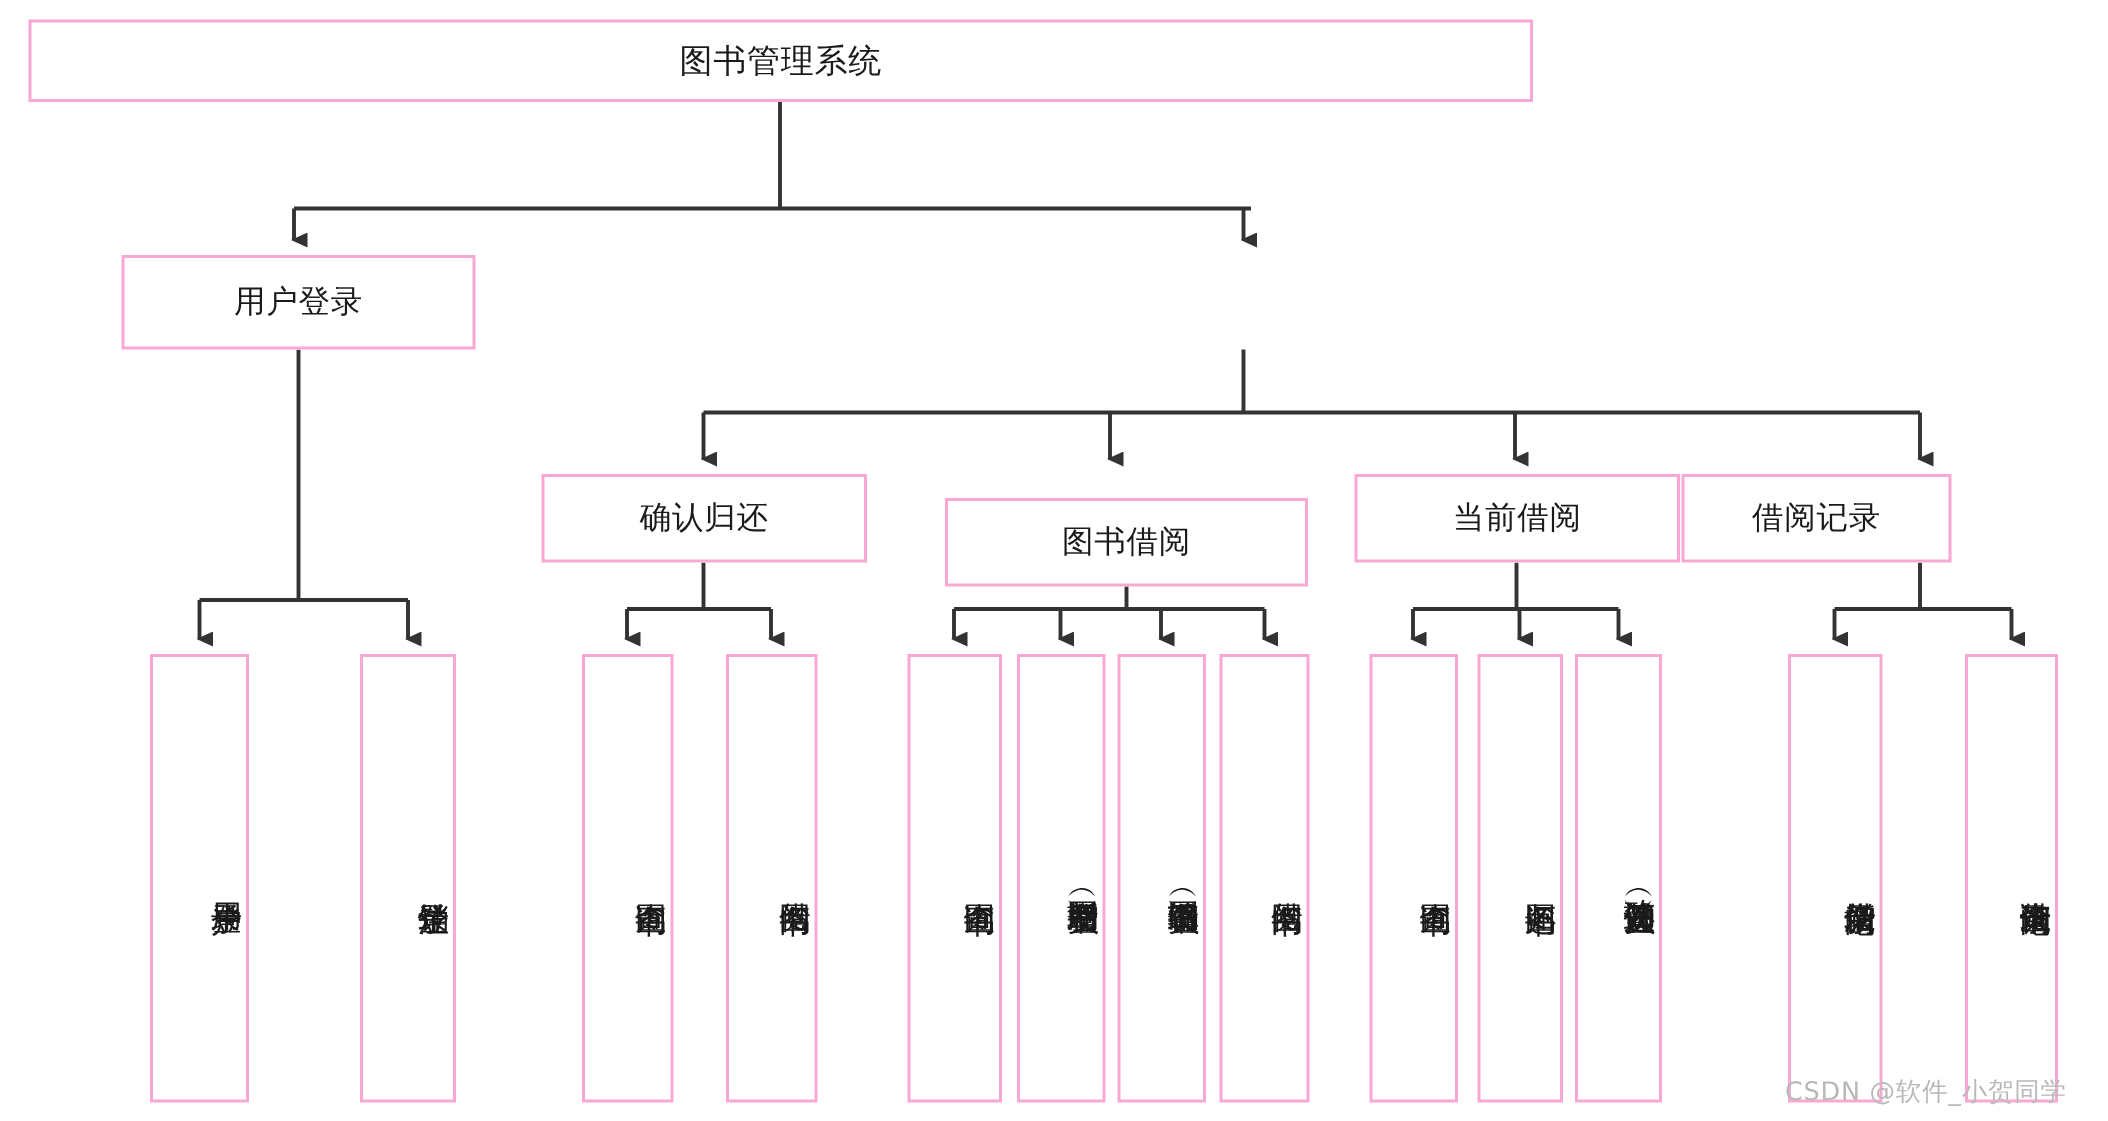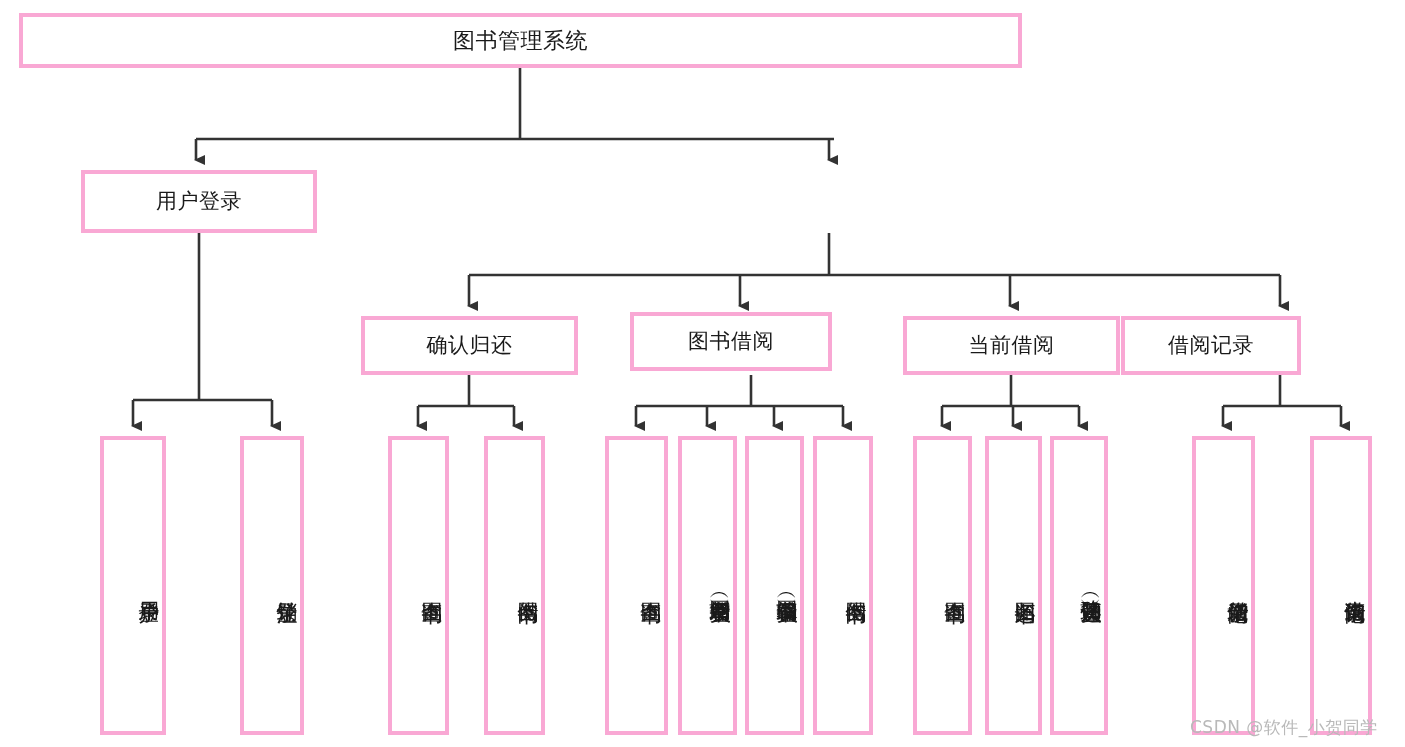--- a/index.html
+++ b/index.html
@@ -21,21 +21,21 @@
     position: absolute;
     left: 0;
     top: 0;
     width: 1405px;
     height: 747px;
   }
   .node {
     position: absolute;
     box-sizing: border-box;
     background: #ffffff;
-    border: 4px solid #f9a8d4;
+    border: 2px solid #f9a8d4;
     display: flex;
     align-items: center;
     justify-content: center;
     text-align: center;
     color: #1a1a1a;
     letter-spacing: 0.5px;
   }
   .node.h {
     font-size: 21px;
     line-height: 1.2;
@@ -124,21 +124,21 @@
     <span class="label">图书管理系统</span>
   </div>
 
   <div class="node h" style="left:81px; top:170px; width:236px; height:63px;">
     <span class="label">用户登录</span>
   </div>
 
   <div class="node h" style="left:361px; top:316px; width:217px; height:59px;">
     <span class="label">确认归还</span>
   </div>
-  <div class="node h" style="left:630px; top:312px; width:202px; height:59px;">
+  <div class="node h" style="left:630px; top:332px; width:242px; height:59px;">
     <span class="label">图书借阅</span>
   </div>
   <div class="node h" style="left:903px; top:316px; width:217px; height:59px;">
     <span class="label">当前借阅</span>
   </div>
   <div class="node h" style="left:1121px; top:316px; width:180px; height:59px;">
     <span class="label">借阅记录</span>
   </div>
 
   <div class="node v" style="left:100px; top:436px; width:66px; height:299px;">

